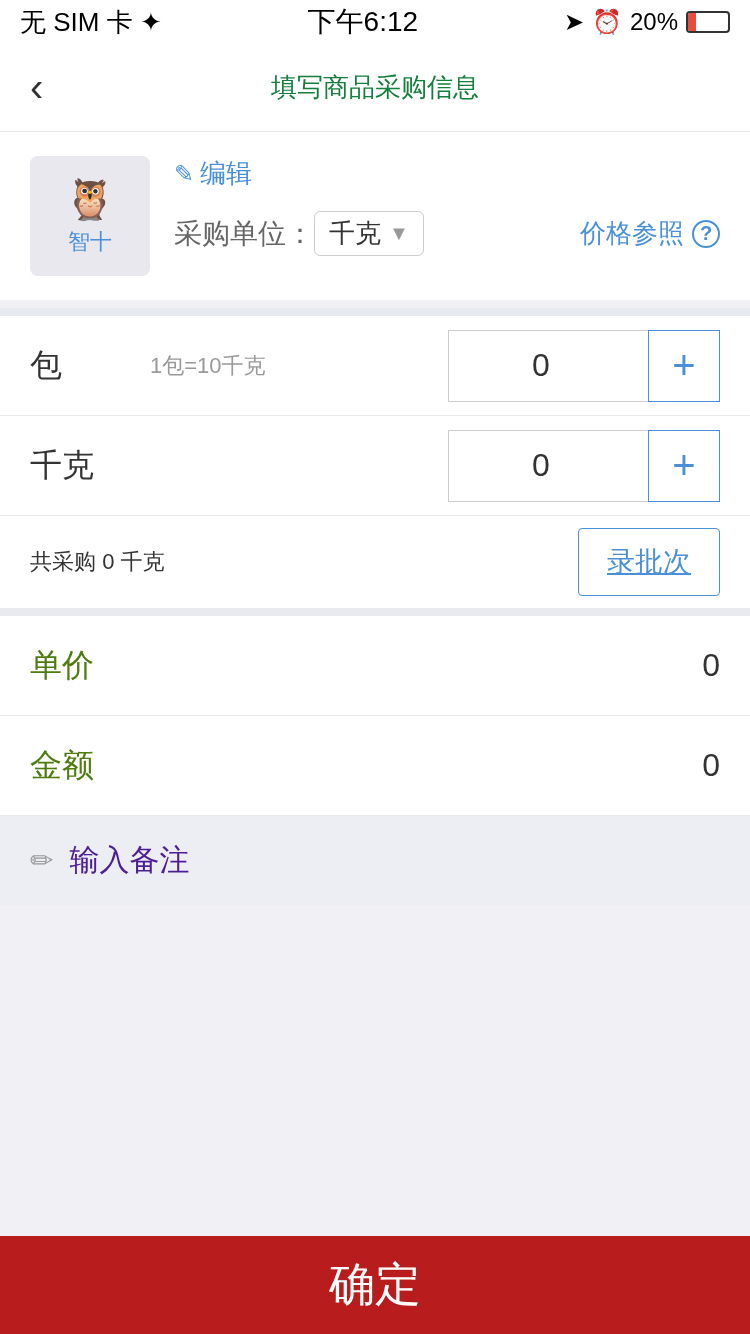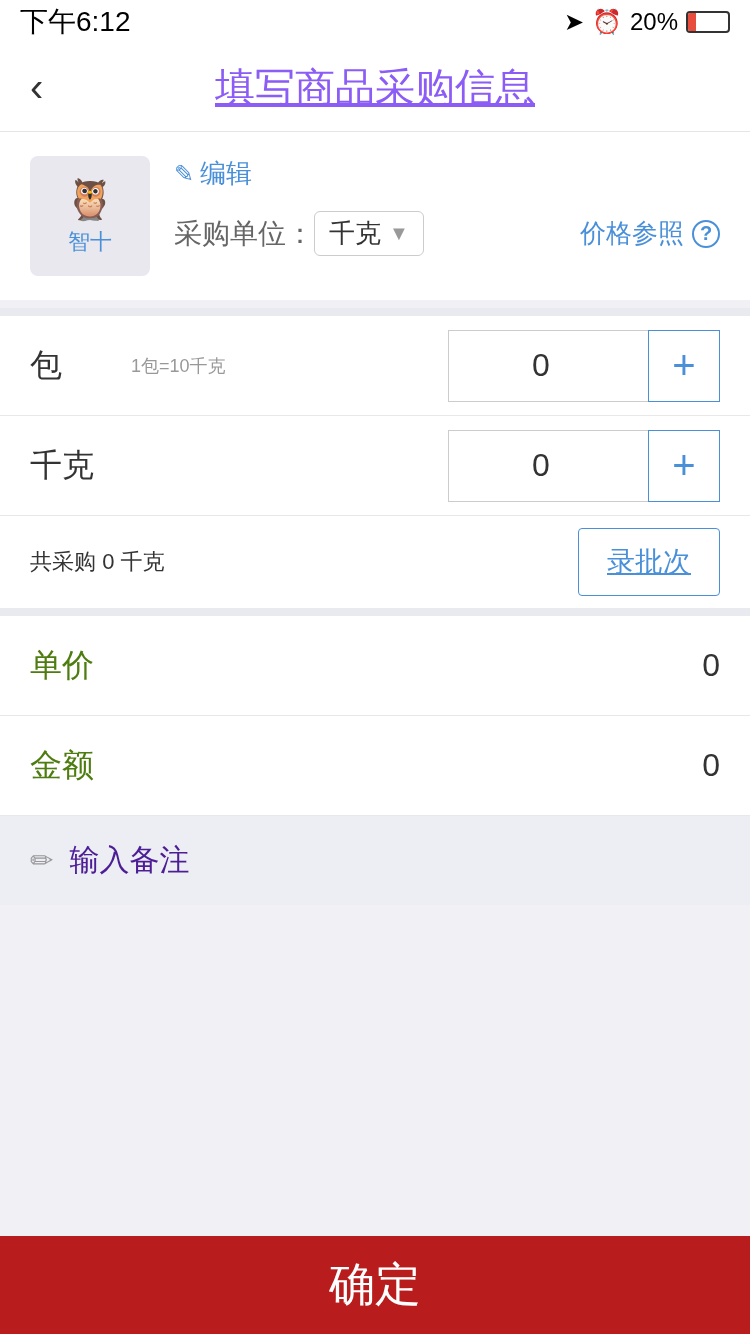--- a/index.html
+++ b/index.html
@@ -64,24 +64,23 @@
     .nav-back {
       font-size: 40px;
       color: #333;
       cursor: pointer;
       padding-right: 20px;
     }
     .nav-title {
       position: absolute;
       left: 50%;
       transform: translateX(-50%);
-      font-size: 40px;
+      font-size: 26px;
       font-weight: 500;
-      color: #8b5cf6;
-      text-decoration: underline;
+      color: #15803d;
     }
 
     
     .product-card {
       background: #fff;
       padding: 24px 30px;
       display: flex;
       align-items: flex-start;
       gap: 24px;
       border-bottom: 8px solid #f0f0f5;
@@ -189,23 +188,23 @@
       padding: 0 30px;
       height: 100px;
       border-bottom: 1px solid #e8e8e8;
     }
     .form-label {
       font-size: 32px;
       color: #333;
       min-width: 100px;
     }
     .form-label-sub {
-      font-size: 18px;
+      font-size: 22px;
       color: #999;
-      margin-left: 1px;
+      margin-left: 20px;
     }
     .form-input-group {
       margin-left: auto;
       display: flex;
       align-items: center;
       gap: 0;
     }
     .qty-input {
       width: 200px;
       height: 72px;
@@ -327,20 +326,23 @@
       min-height: 1334px;
       padding-bottom: 98px;
     }
   </style>
 </head>
 <body>
 
 <div class="page-wrapper">
 
   <div class="status-bar">
+    <div class="status-left">
+      <span>无 SIM 卡 ✦</span>
+    </div>
     <div class="status-center">下午6:12</div>
     <div class="status-right">
       <span>➤</span>
       <span>⏰</span>
       <span>20%</span>
       <div class="battery-body">
         <div class="battery-fill"></div>
       </div>
     </div>
   </div>

